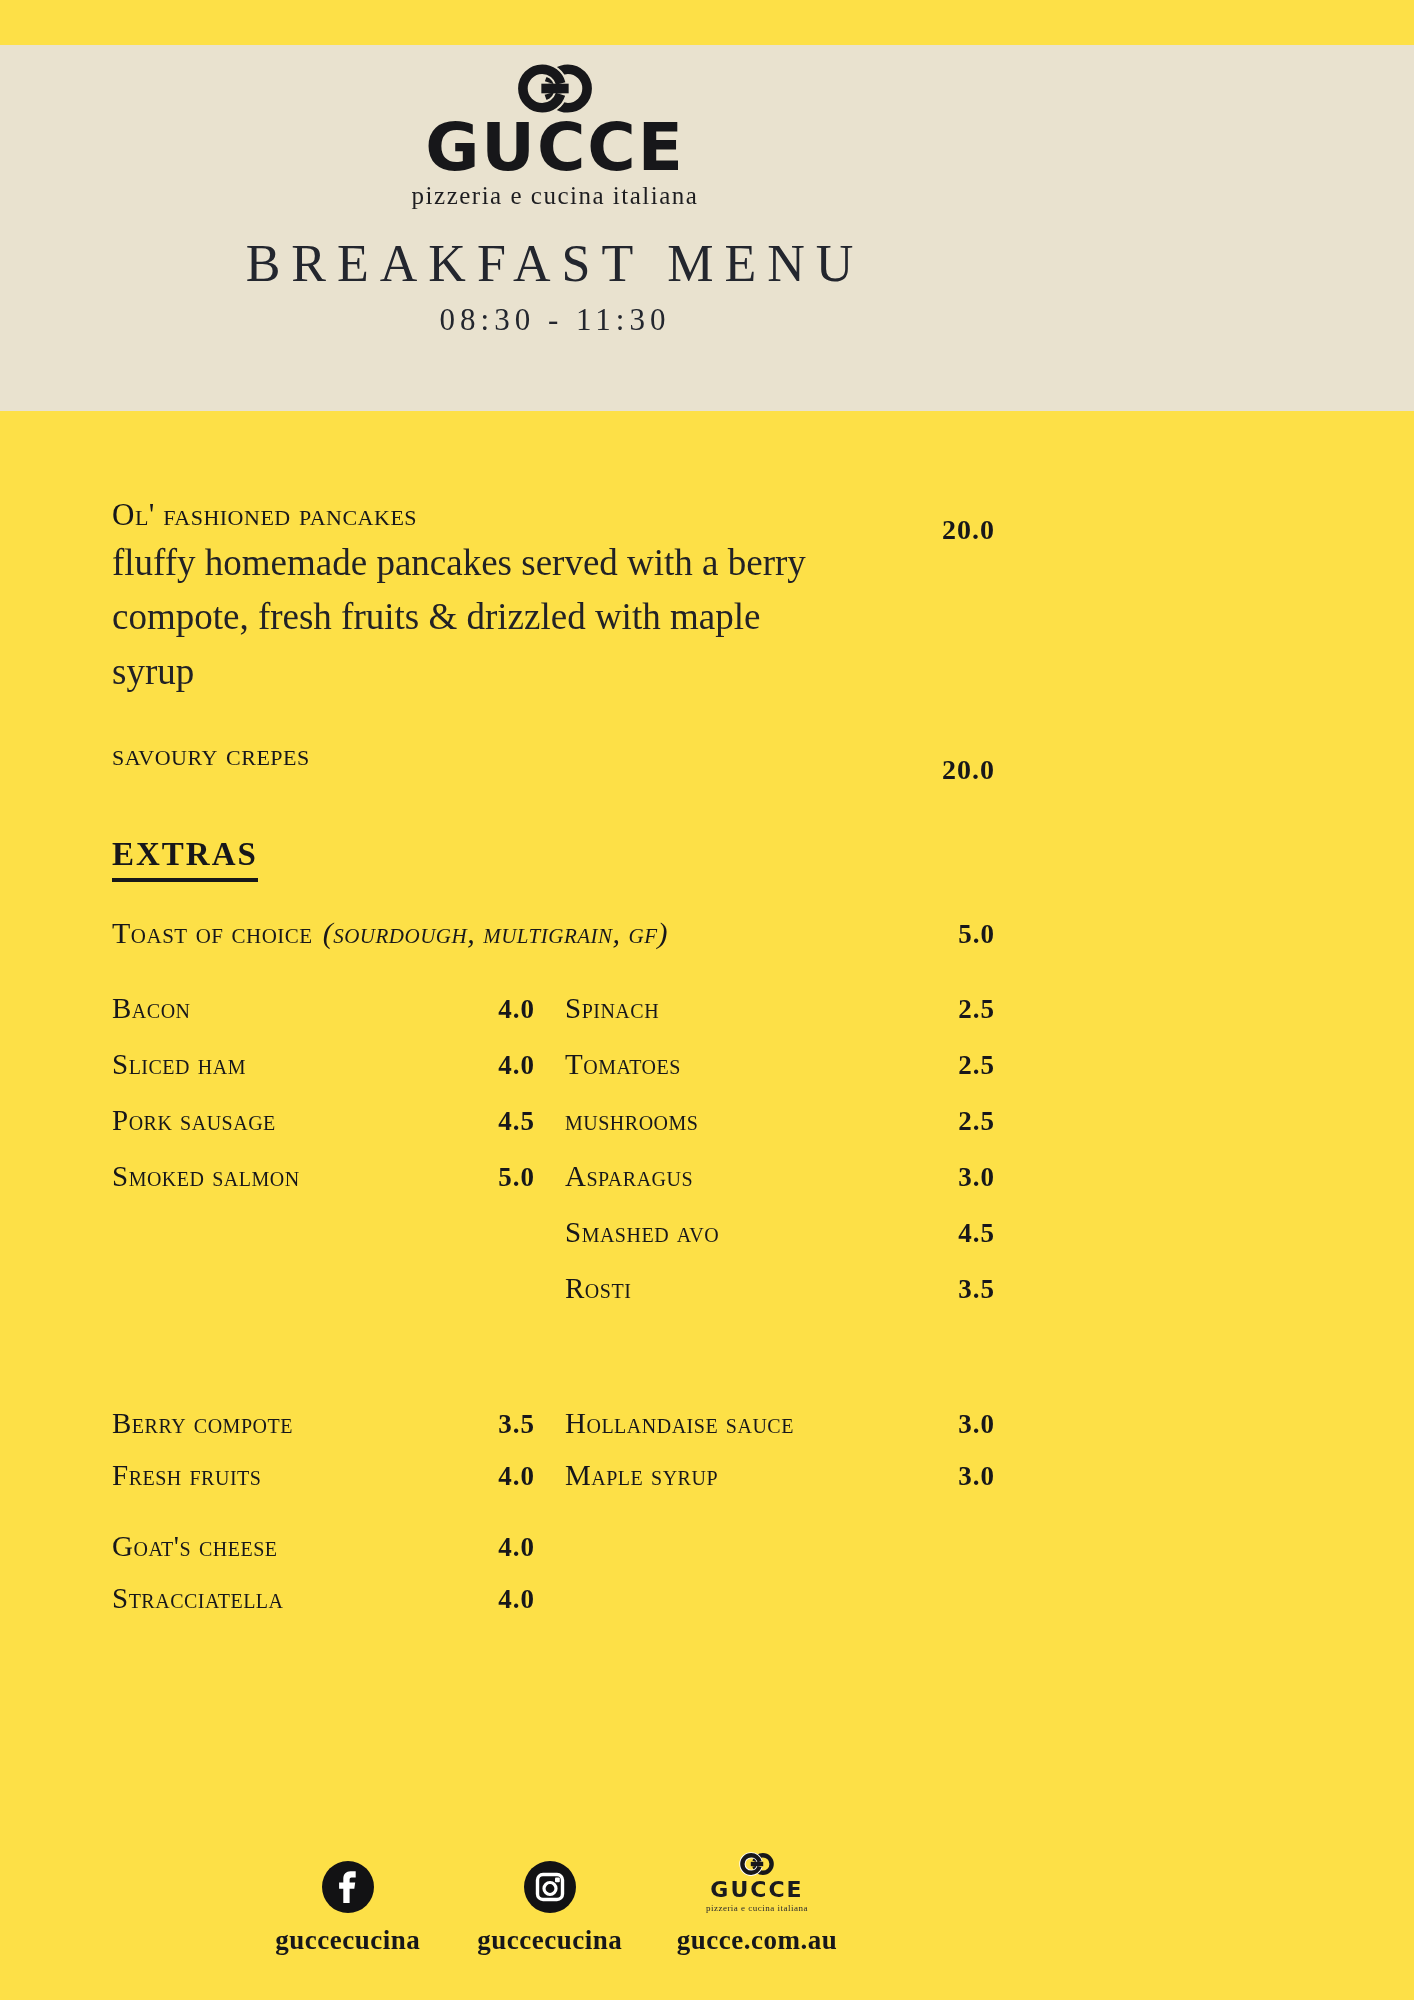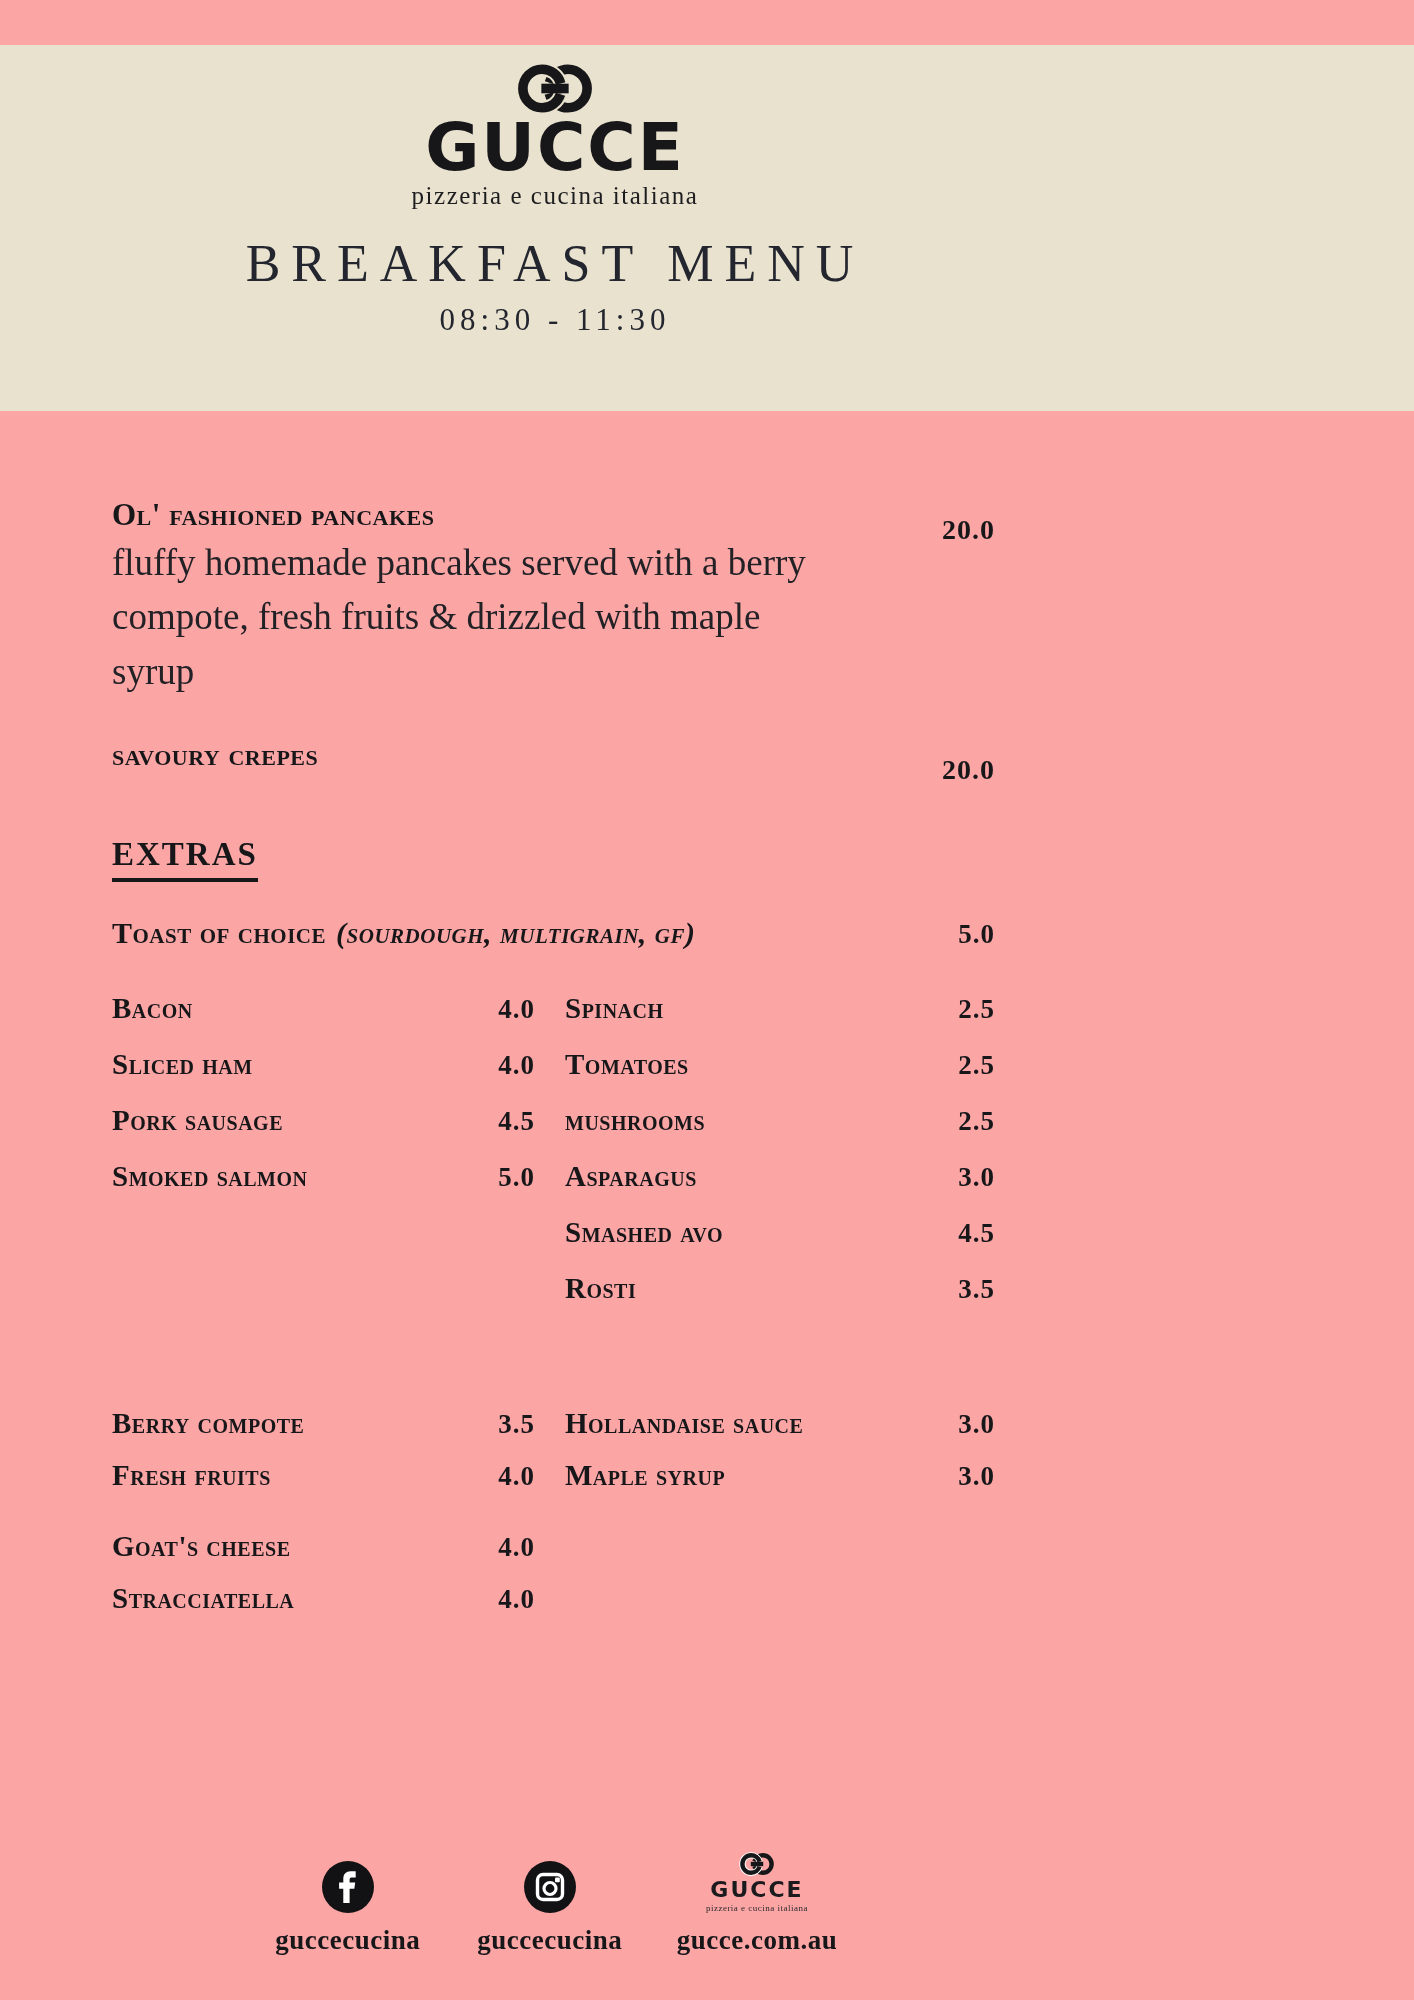--- a/index.html
+++ b/index.html
@@ -1,36 +1,36 @@
 <!DOCTYPE html>
 <html><head>
 <meta charset="utf-8">
 <style>
   * { margin:0; padding:0; box-sizing:border-box; }
   html,body { background:#ffffff; }
   .page {
-    position:relative; width:1414px; height:2000px; background:#fca5a5;
+    position:relative; width:1414px; height:2000px; background:#fde047;
     font-family:"Liberation Serif", serif; color:#17171a; overflow:hidden;
   }
 
   
   .band { position:absolute; top:45px; left:0; width:1414px; height:366px; background:#e9e2cf; }
   .band-inner {
     width:1110px; height:100%; display:flex; flex-direction:column; align-items:center;
     padding-top:13px;
   }
   .gg-logo { display:block; }
   .brand-word {
     font-family:"DejaVu Sans", sans-serif; font-weight:700; font-size:66px; line-height:1.0;
     letter-spacing:2px; color:#17171a; margin-top:-4px;
   }
   .brand-tagline { font-size:25px; letter-spacing:1.5px; color:#1d1d20; margin-top:1px; }
   .menu-title { font-size:52px; line-height:1; letter-spacing:11px; color:#23262e; margin-top:28px; white-space:nowrap; }
   .menu-hours { font-size:31px; letter-spacing:5px; color:#23262e; margin-top:12px; }
-  .item-name { font-variant:small-caps; font-weight:700; letter-spacing:0.5px; }
+  .item-name { font-variant:small-caps; font-weight:400; letter-spacing:0.5px; }
   .price { font-weight:700; letter-spacing:1px; white-space:nowrap; }
 
   
   .mains { position:absolute; left:112px; top:497px; width:883px; }
   .main-item { display:flex; align-items:flex-start; margin-bottom:37px; }
   .main-info { flex:1 1 auto; }
   .main-name { font-size:31px; line-height:1.15; }
   .main-desc { font-size:37px; line-height:1.48; color:#222226; max-width:710px; margin-top:3px; }
   .main-price { flex:0 0 95px; text-align:right; font-size:28px; padding-top:17px; }
 

